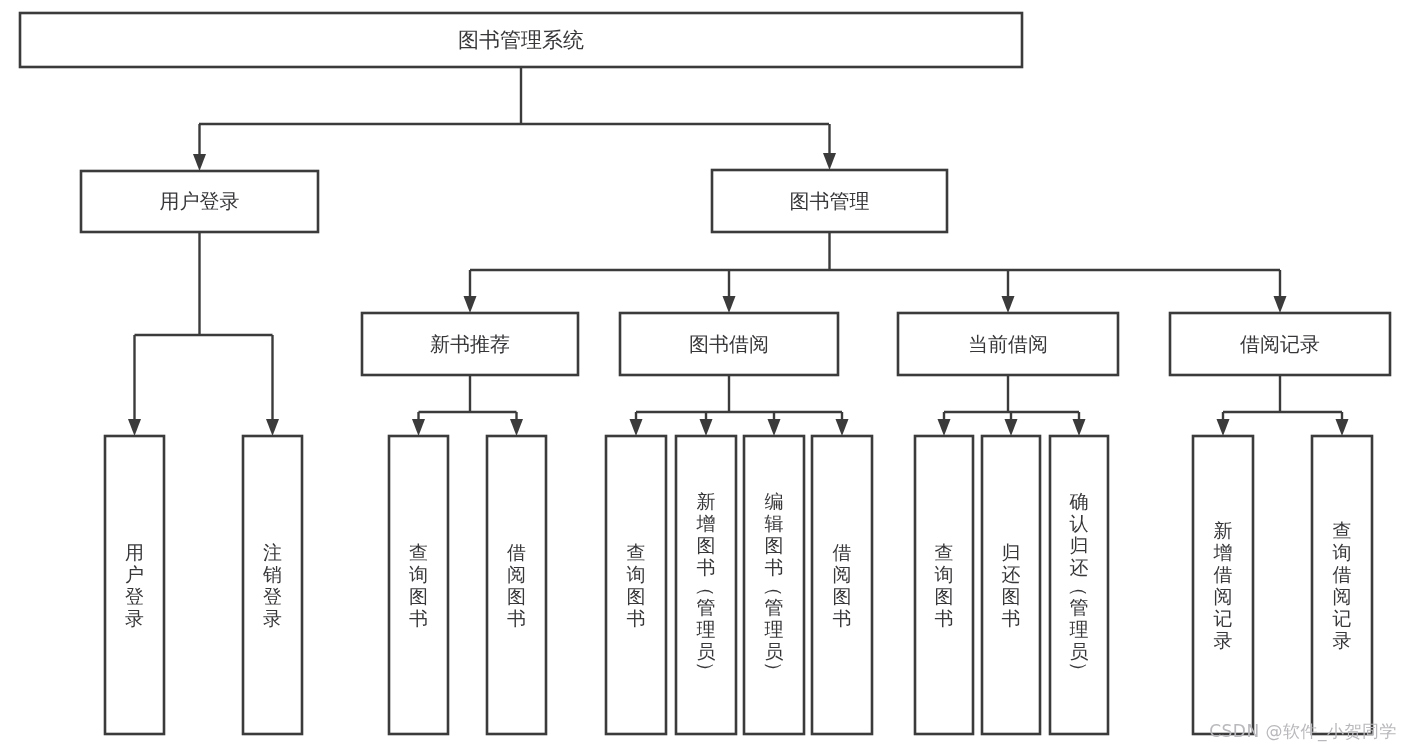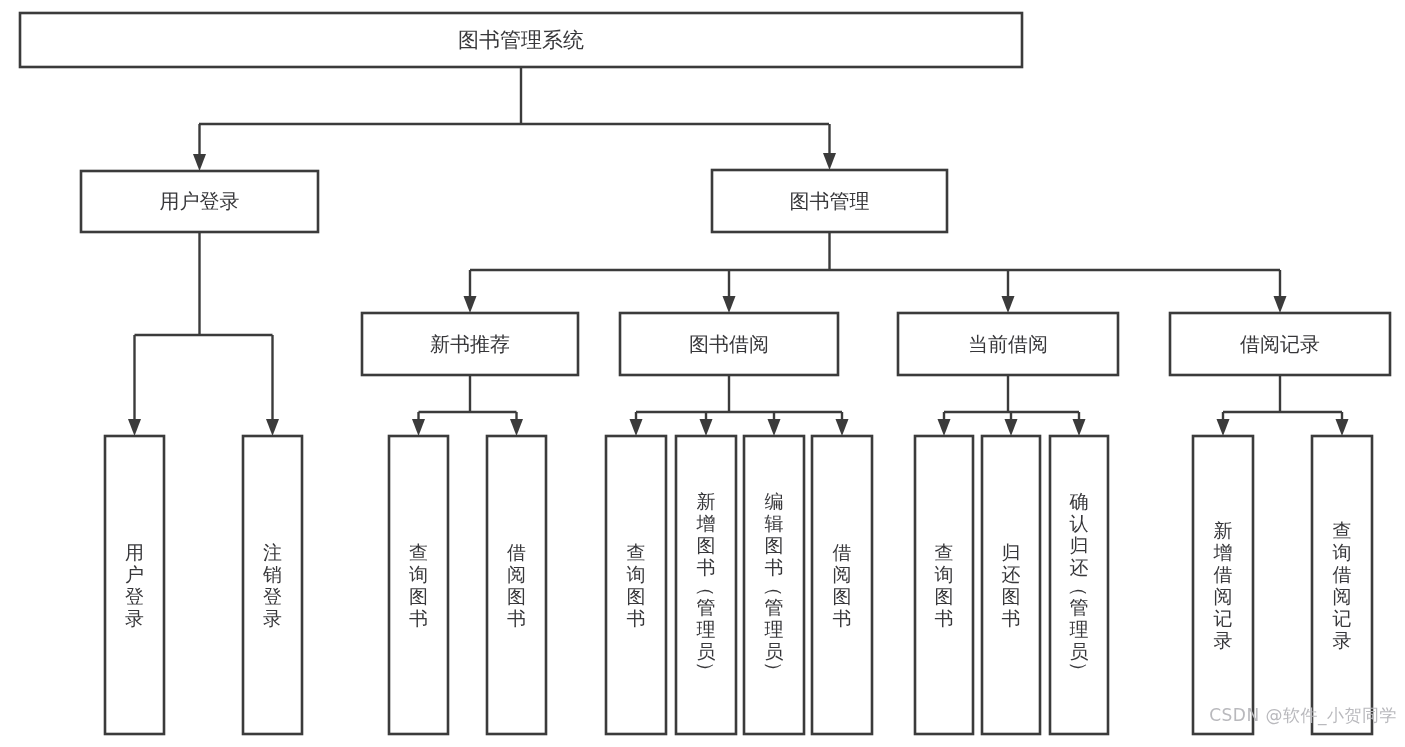--- a/index.html
+++ b/index.html
@@ -76,21 +76,21 @@
   .vlabel span {
     display: block;
   }
   .vlabel span.rot {
     transform: rotate(90deg);
     display: block;
   }
   .watermark {
     position: absolute;
     right: 8px;
-    bottom: 20px;
+    bottom: 4px;
     font-family: "DejaVu Sans", "Liberation Sans", sans-serif;
     font-size: 17px;
     color: #b9b9bd;
     letter-spacing: 0.5px;
     white-space: nowrap;
     pointer-events: none;
   }
 </style>
 </head>
 <body>

